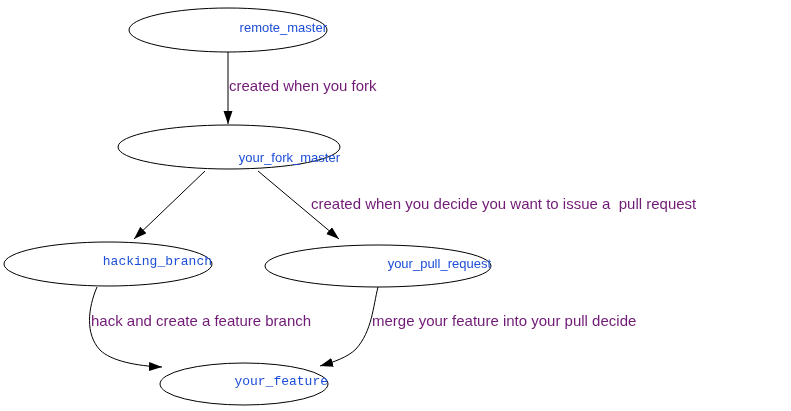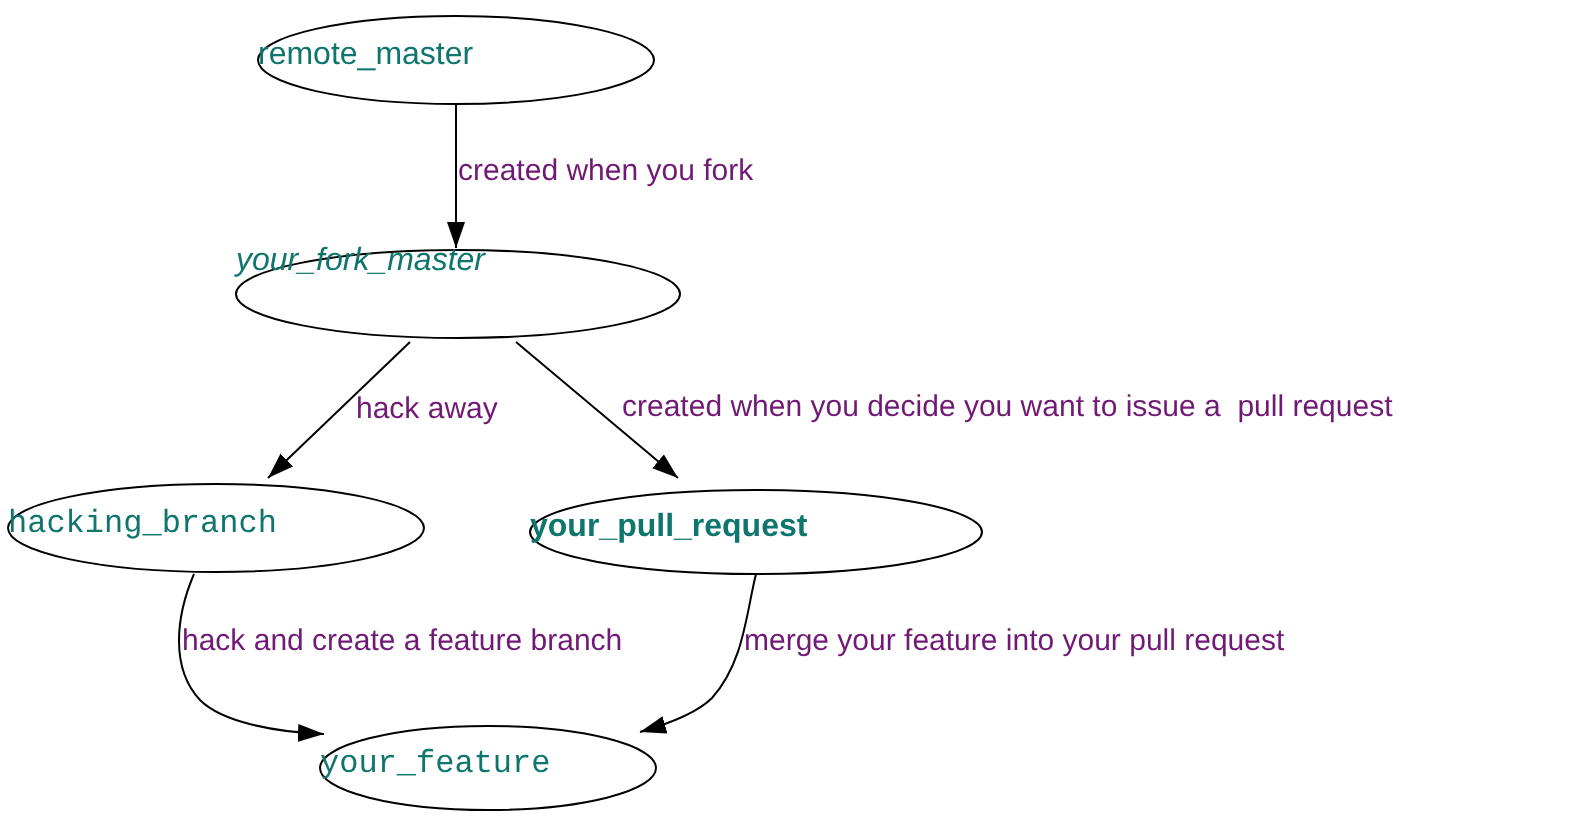--- a/index.html
+++ b/index.html
@@ -27,23 +27,23 @@
   }
   path.edge-line {
     fill: none;
     stroke: #000000;
     stroke-width: 1;
   }
   .node-label {
     position: absolute;
     height: 22px;
     line-height: 22px;
-    font-size: 16px;
-    color: #0f766e;
-    text-align: left;
+    font-size: 13px;
+    color: #1d4ed8;
+    text-align: right;
     white-space: pre;
   }
   .edge-label {
     position: absolute;
     height: 22px;
     line-height: 22px;
     font-size: 15px;
     color: #701a75;
     text-align: left;
     white-space: pre;
@@ -68,24 +68,23 @@
     <path class="edge-line" d="M378,287 C373,307 372,331 356,349 C348,357 334,362 320,366" marker-end="url(#arrowhead)"></path>
 
     <ellipse class="node-shape" cx="228" cy="30" rx="99" ry="22"></ellipse>
     <ellipse class="node-shape" cx="229" cy="147" rx="111" ry="22"></ellipse>
     <ellipse class="node-shape" cx="108" cy="264" rx="104" ry="22"></ellipse>
     <ellipse class="node-shape" cx="378" cy="266" rx="113" ry="21"></ellipse>
     <ellipse class="node-shape" cx="244" cy="384" rx="84" ry="21"></ellipse>
   </svg>
 
   <div class="node-label" style="left:129px; top:17px;  width:198px;">remote_master</div>
-  <div class="node-label" style="left:118px; top:120px; width:222px;font-style:italic;">your_fork_master</div>
+  <div class="node-label" style="left:118px; top:147px; width:222px;">your_fork_master</div>
   <div class="node-label" style="left:4px;   top:251px; width:208px;font-family:Liberation Mono, monospace;">hacking_branch</div>
-  <div class="node-label" style="left:265px; top:253px; width:226px;font-weight:bold;">your_pull_request</div>
+  <div class="node-label" style="left:265px; top:253px; width:226px;">your_pull_request</div>
   <div class="node-label" style="left:160px; top:371px; width:168px;font-family:Liberation Mono, monospace;">your_feature</div>
 
   <div class="edge-label" style="left:229px; top:75px;">created when you fork</div>
-  <div class="edge-label" style="left:178px; top:194px;">hack away</div>
   <div class="edge-label" style="left:311px; top:193px;">created when you decide you want to issue a  pull request</div>
   <div class="edge-label" style="left:91px;  top:310px;">hack and create a feature branch</div>
-  <div class="edge-label" style="left:372px; top:310px;">merge your feature into your pull request</div>
+  <div class="edge-label" style="left:372px; top:310px;">merge your feature into your pull decide</div>
 
 </div>
 
 </body></html>

